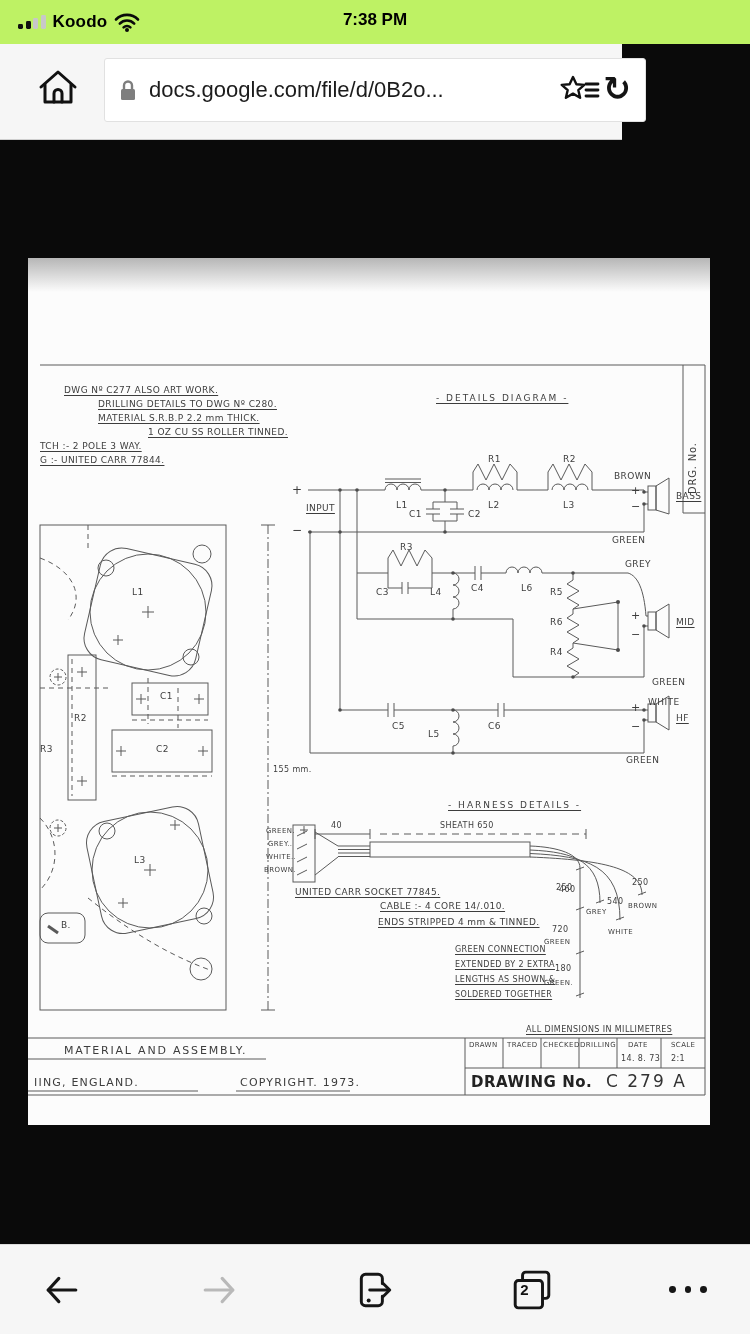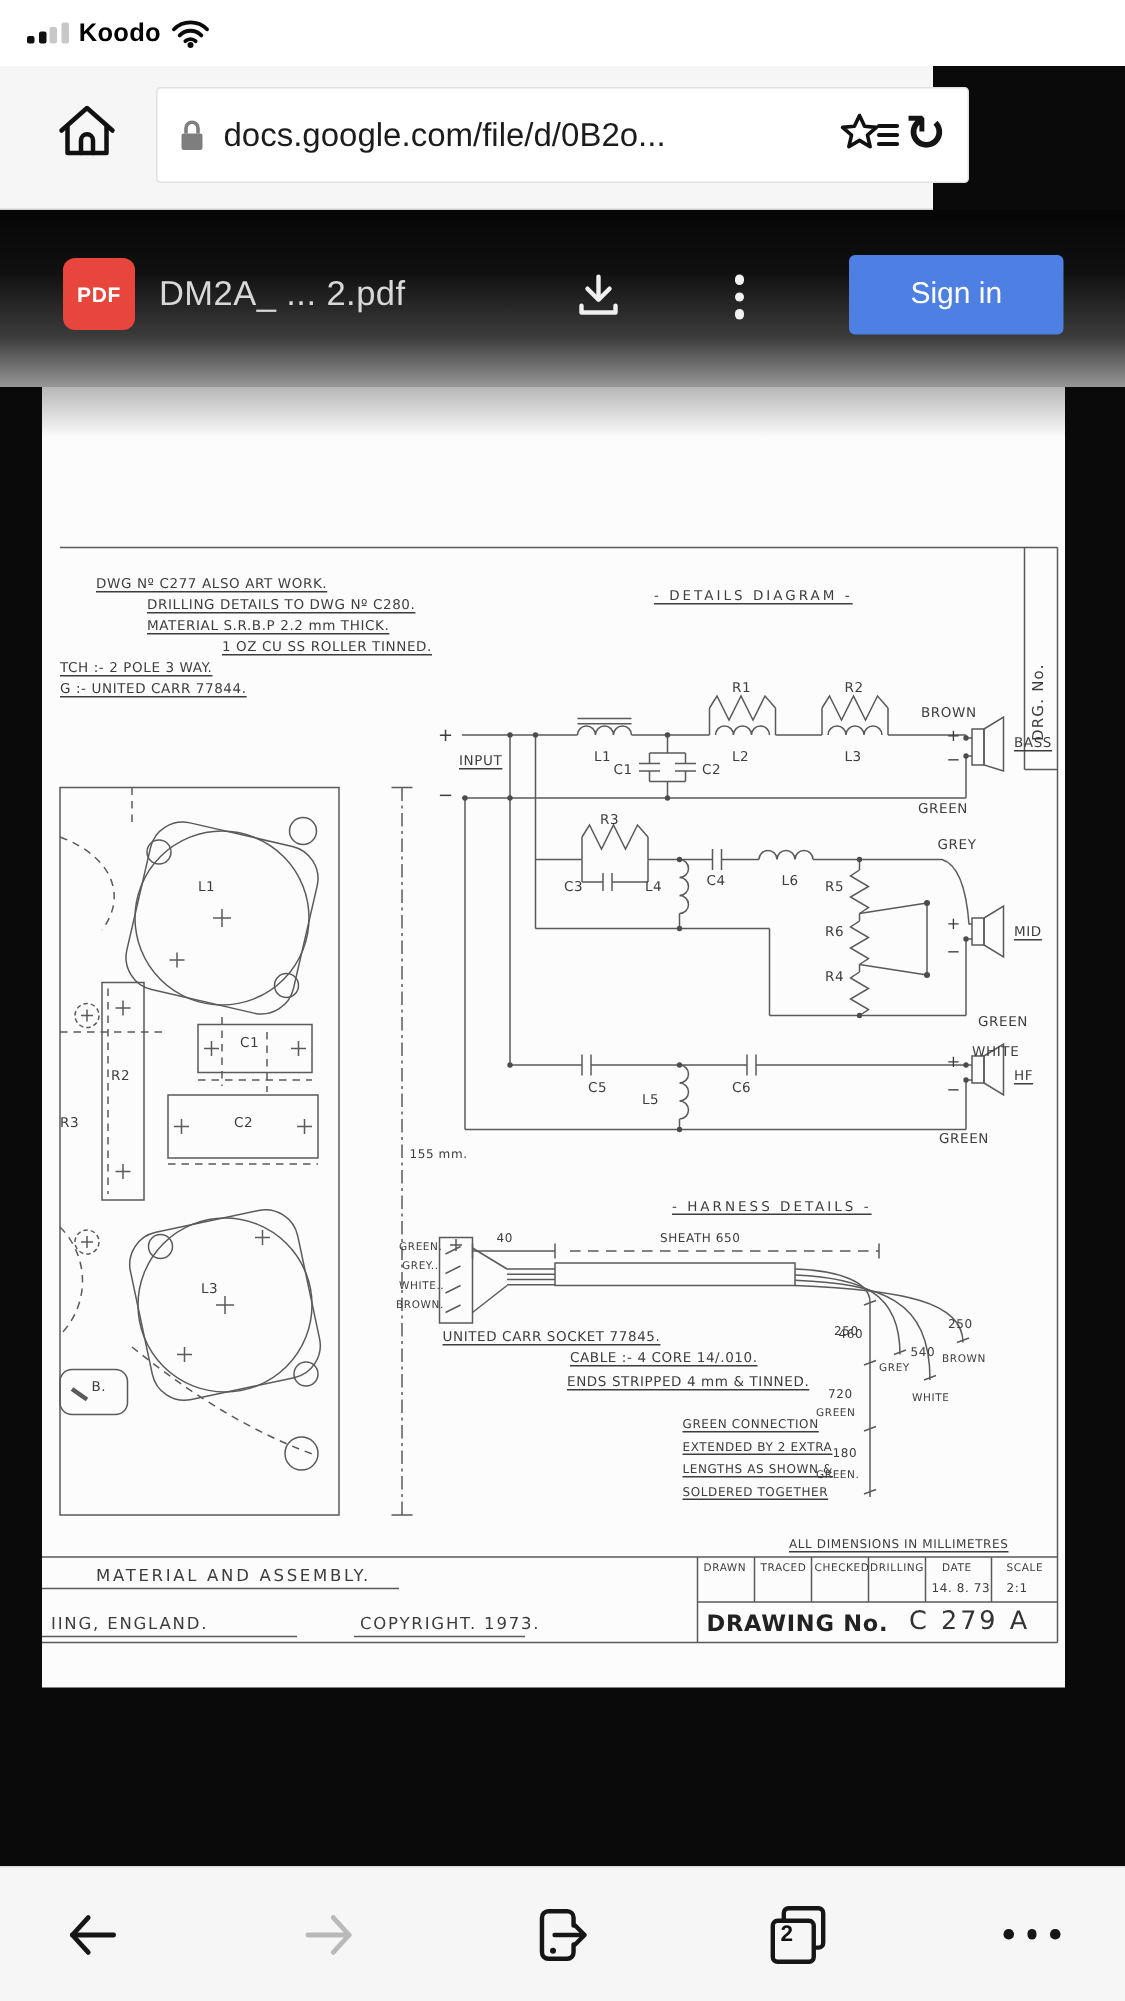--- a/index.html
+++ b/index.html
@@ -1,20 +1,20 @@
 <!DOCTYPE html>
 <html><head>
 <meta charset="utf-8">
 <style>
   html,body{margin:0;padding:0;}
   body{width:750px;height:1334px;position:relative;overflow:hidden;background:#0a0a0a;
        font-family:"Liberation Sans","DejaVu Sans",sans-serif;-webkit-font-smoothing:antialiased;}
 
   
-  .status-bar{position:absolute;left:0;top:0;width:750px;height:44px;background:#ffffff;display:flex;align-items:center;}
+  .status-bar{position:absolute;left:0;top:0;width:750px;height:44px;background:#bef264;display:flex;align-items:center;}
   .sb-left{position:absolute;left:18px;top:0;height:44px;display:flex;align-items:center;gap:7px;}
   .sig{display:flex;align-items:flex-end;gap:2.5px;height:14px;}
   .sig i{display:block;width:5px;border-radius:1.4px;background:#c8c8c8;}
   .sig i.on{background:#101010;}
   .carrier{font-size:17px;font-weight:600;color:#000;letter-spacing:.2px;}
   .sb-time{position:absolute;left:0;width:750px;text-align:center;top:10px;font-size:17px;font-weight:700;color:#000;}
   .sb-right{position:absolute;right:12px;top:0;height:44px;display:flex;align-items:center;gap:7px;}
   .pct{font-size:17px;color:#000;}
   .bat{display:flex;align-items:center;}
   .bat-body{width:33px;height:15px;border:1.2px solid #9b9b9b;border-radius:4.5px;padding:1.5px;box-sizing:border-box;}
@@ -87,20 +87,21 @@
     <span class="carrier">Koodo</span>
     <svg width="26" height="20" viewBox="0 0 26 20">
       <g stroke="#0a0a0a" stroke-width="2.6" fill="none" stroke-linecap="round">
         <path d="M2,7.5 a15.5,15.5 0 0 1 22,0"></path>
         <path d="M5.8,11.6 a10,10 0 0 1 14.4,0"></path>
         <path d="M9.6,15.4 a5,5 0 0 1 6.8,0"></path>
       </g>
       <circle cx="13" cy="18" r="2" fill="#0a0a0a"></circle>
     </svg>
   </div>
+  <div class="sb-time">7:38 PM</div>
 </div>
 
 <div class="chrome">
   <div class="home-btn">
     <svg width="44" height="40" viewBox="0 0 44 40">
       <g stroke="#111" stroke-width="3" fill="none" stroke-linecap="round" stroke-linejoin="round">
         <path d="M5,19 L22,4 L39,19"></path>
         <path d="M9,16.5 V34 H35 V16.5"></path>
         <path d="M18,34 V25.5 a4,4 0 0 1 8,0 V34"></path>
       </g>
@@ -121,39 +122,20 @@
         <path d="M27,9 h12"></path>
           <path d="M27,15 h12"></path>
           <path d="M27,21 h12"></path>
       </g>
     </svg>
   </div>
 </div>
 
 <div class="viewer">
 
-  <div class="pdf-head">
-    <div class="pdf-chip">PDF</div>
-    <div class="pdf-title">DM2A_ ... 2.pdf</div>
-    <div class="dl-btn">
-      <svg width="34" height="34" viewBox="0 0 30 30">
-        <g stroke="#f0f0f0" stroke-width="2.6" fill="none" stroke-linecap="round" stroke-linejoin="round">
-          <path d="M15,4 V17"></path>
-            <path d="M8.5,11 L15,17.5 L21.5,11"></path>
-            <path d="M5,21 V25 H25 V21"></path>
-        </g>
-      </svg>
-    </div>
-    <div class="kebab">
-        <i></i>
-        <i></i>
-        <i></i>
-      </div>
-    <div class="signin">Sign in</div>
-  </div>
 
   <div class="page">
 
     <svg class="art" width="682" height="867" viewBox="0 0 682 867">
       <g stroke="#5a5a5a" stroke-width="1" fill="none">
 
         <path d="M12,107 H677 M677,107 V837 M655,107 V255 M655,255 H677"></path>
 
         <path d="M0,780 H677 M0,837 H677 M437,780 V837 M475,780 V810 M513,780 V810 M551,780 V810 M589,780 V810 M633,780 V810 M437,810 H677"></path>
         <path d="M0,801 H238 M0,833 H170 M208,833 H322"></path>

